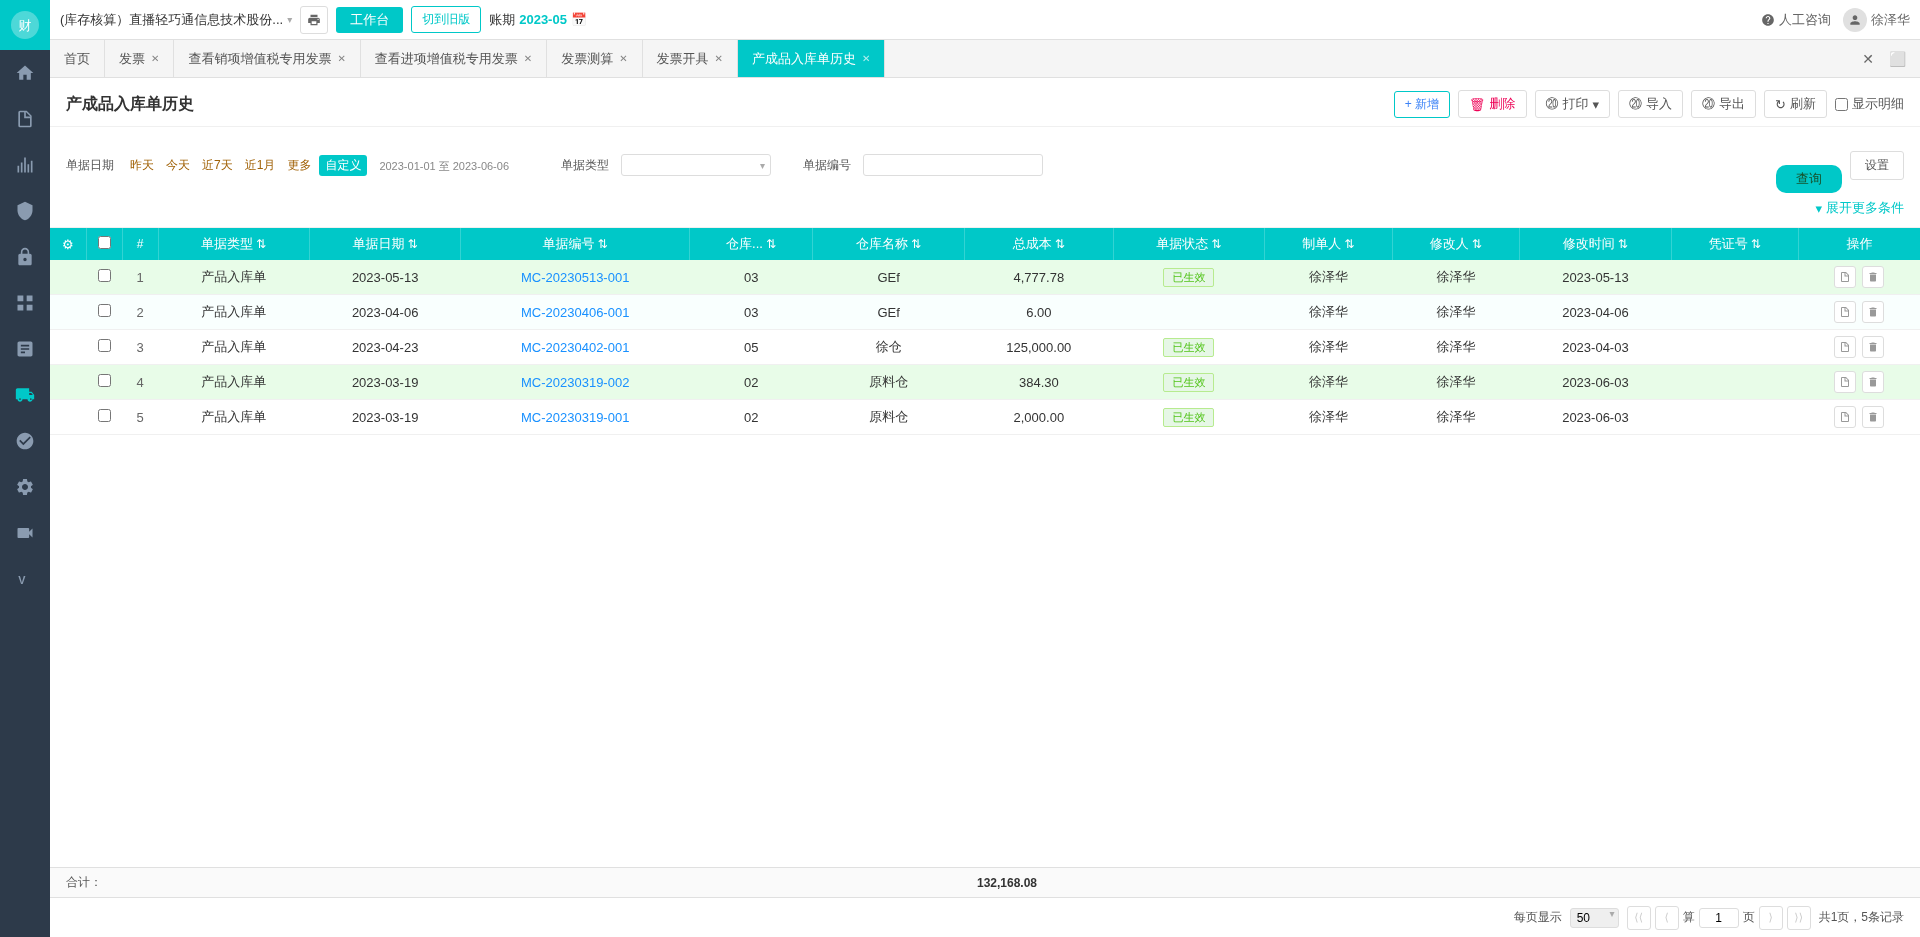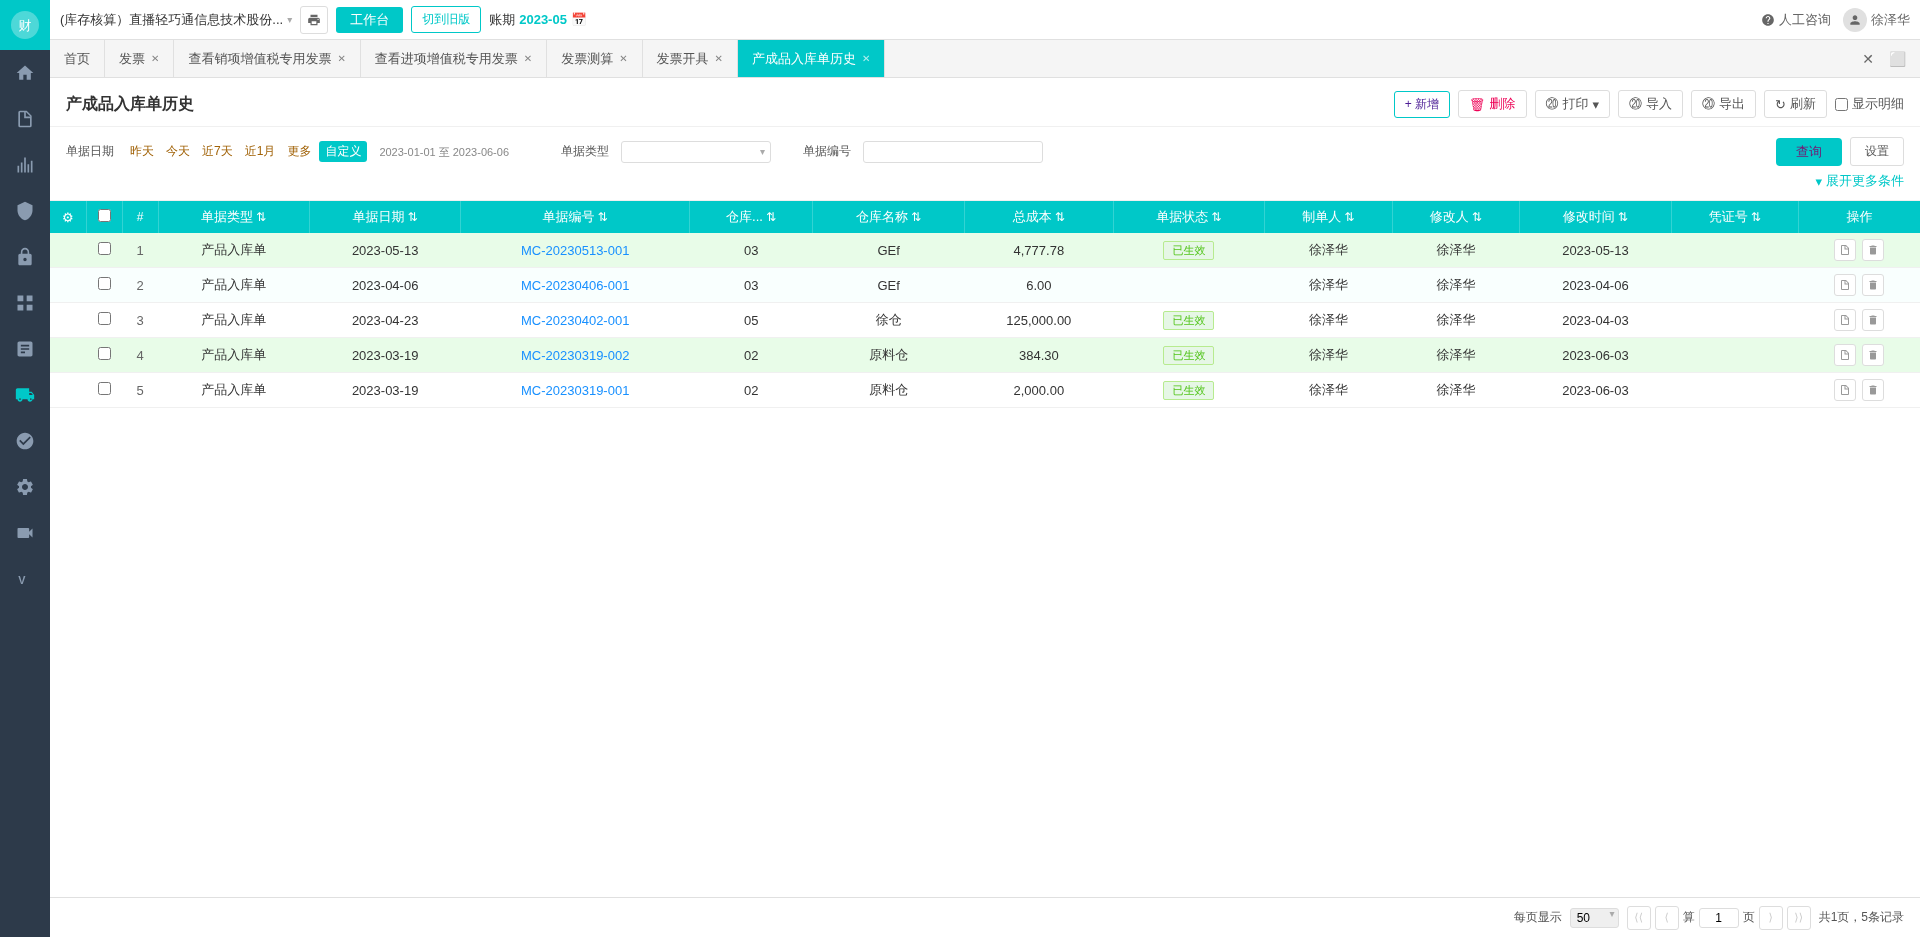--- a/index.html
+++ b/index.html
@@ -36,36 +36,36 @@
     .tabbar-right { margin-left: auto; display: flex; align-items: center; padding: 0 10px; gap: 6px; }
     .tabbar-icon { width: 24px; height: 24px; display: flex; align-items: center; justify-content: center; cursor: pointer; color: #666; font-size: 14px; }
 
     
     .page { flex: 1; display: flex; flex-direction: column; background: #fff; overflow: hidden; }
     .page-header { padding: 12px 16px 8px; border-bottom: 1px solid #f0f0f0; display: flex; align-items: center; justify-content: space-between; }
     .page-title { font-size: 16px; font-weight: bold; color: #333; }
     .page-actions { display: flex; align-items: center; gap: 8px; }
     .action-btn { display: flex; align-items: center; gap: 4px; padding: 4px 10px; border: 1px solid #ddd; border-radius: 3px; cursor: pointer; background: #fff; color: #555; font-size: 12px; }
     .action-btn.danger { color: #e05; }
-    .action-btn.new { color: #4c1d95; border-color: #00c8c8; }
+    .action-btn.new { color: #3b82f6; border-color: #00c8c8; }
 
     
     .filter-area { padding: 10px 16px; border-bottom: 1px solid #f0f0f0; }
     .filter-row { display: flex; align-items: center; gap: 12px; flex-wrap: wrap; }
     .filter-label { color: #555; font-size: 12px; white-space: nowrap; }
     .filter-date-shortcuts { display: flex; gap: 4px; align-items: center; }
     .date-shortcut { color: #a16207; cursor: pointer; font-size: 12px; padding: 2px 4px; }
     .date-shortcut.custom { background: #00c8c8; color: #fff; border-radius: 3px; padding: 2px 6px; }
     .filter-date-range { font-size: 11px; color: #888; margin-top: 2px; }
     .filter-select { border: 1px solid #ddd; border-radius: 3px; padding: 3px 24px 3px 8px; font-size: 12px; color: #333; background: #fff; appearance: none; min-width: 150px; position: relative; cursor: pointer; }
     .filter-select-wrap { position: relative; display: inline-flex; align-items: center; }
     .filter-select-wrap::after { content: '▾'; position: absolute; right: 6px; color: #aaa; pointer-events: none; font-size: 10px; }
     .filter-input { border: 1px solid #ddd; border-radius: 3px; padding: 3px 8px; font-size: 12px; color: #333; min-width: 180px; }
     .expand-more { display: flex; align-items: center; gap: 4px; cursor: pointer; color: #00c8c8; font-size: 12px; margin-left: auto; }
-    .query-btn { background: #00c8c8; color: #701a75; border: none; padding: 5px 20px; border-radius: 4px; cursor: pointer; font-size: 13px; }
+    .query-btn { background: #00c8c8; color: #14532d; border: none; padding: 5px 20px; border-radius: 10px; cursor: pointer; font-size: 13px; margin-top: 28px; }
     .setting-btn { border: 1px solid #ddd; color: #555; background: #fff; padding: 5px 14px; border-radius: 3px; cursor: pointer; font-size: 12px; }
 
     
     .table-wrap { flex: 1; overflow: auto; }
     table { width: 100%; border-collapse: collapse; font-size: 12px; }
     thead tr { background: #00c8c8; color: #fff; }
     thead th { padding: 7px 8px; text-align: center; white-space: nowrap; border-right: 1px solid rgba(255,255,255,0.2); font-weight: normal; font-size: 12px; }
     thead th:last-child { border-right: none; }
     tbody tr { border-bottom: 1px solid #f0f0f0; }
     tbody tr:nth-child(even) { background: #f9fffe; }
@@ -511,20 +511,24 @@
                       <path d="M6 19c0 1.1.9 2 2 2h8c1.1 0 2-.9 2-2V7H6v12zM19 4h-3.5l-1-1h-5l-1 1H5v2h14V4z"></path>
                     </svg>
         </div>
       </div>
     </td>
   </tr>
           </tbody>
       </table>
     </div>
 
+    <div class="table-footer">
+      <span class="footer-total-label">合计：</span>
+      <span class="footer-total-value">132,168.08</span>
+    </div>
 
     <div class="pagination">
       <span class="page-size-label">每页显示</span>
       <div class="page-size-wrap">
         <select class="page-size-select">
           <option value="20">20</option>
           <option value="50" selected="">50</option>
           <option value="100">100</option>
         </select>
       </div>

